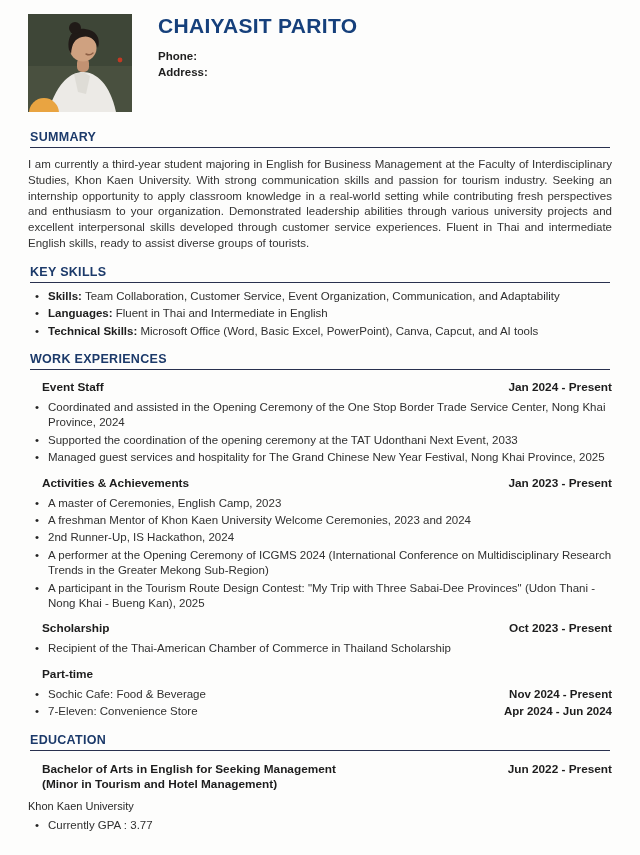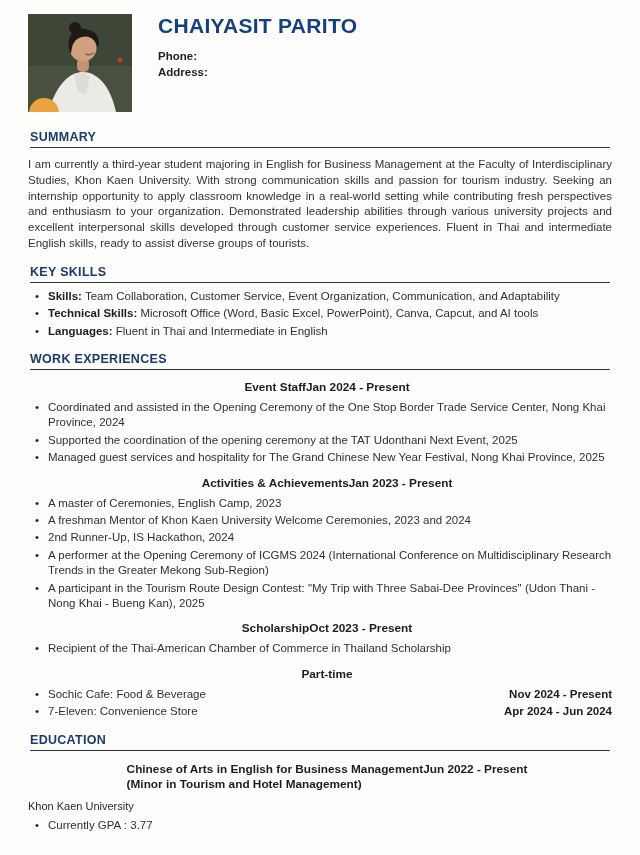--- a/index.html
+++ b/index.html
@@ -67,21 +67,21 @@
     content: "\2022";
     position: absolute;
     left: 7px;
     top: 0;
     color: #222;
   }
   ul.bullets b { color: #1d1d1d; text-align: center; }
 
   .entry-head {
     display: flex;
-    justify-content: center;
+    justify-content: space-between;
     align-items: baseline;
     margin-top: 10px;
     margin-left: 14px;
   }
   .entry-title { margin: 0; font-size: 11.8px; font-weight: bold; color: #1d1d1d; }
   .entry-date { font-size: 11.8px; font-weight: bold; color: #1d1d1d; white-space: nowrap; }
 
   .job-row { display: flex; justify-content: space-between; }
   .job-row .job-date { font-weight: bold; color: #1d1d1d; white-space: nowrap; }
 
@@ -133,35 +133,35 @@
 
   <section class="first">
     <h2 class="section-heading">SUMMARY</h2>
     <p class="summary-text">I am currently a third-year student majoring in English for Business Management at the Faculty of Interdisciplinary Studies, Khon Kaen University. With strong communication skills and passion for tourism industry. Seeking an internship opportunity to apply classroom knowledge in a real-world setting while contributing fresh perspectives and enthusiasm to your organization. Demonstrated leadership abilities through various university projects and excellent interpersonal skills developed through customer service experiences. Fluent in Thai and intermediate English skills, ready to assist diverse groups of tourists.</p>
   </section>
 
   <section>
     <h2 class="section-heading">KEY SKILLS</h2>
     <ul class="bullets">
       <li><b>Skills:</b><span> Team Collaboration, Customer Service, Event Organization, Communication, and Adaptability</span></li>
+      <li><b>Languages:</b><span> Fluent in Thai and Intermediate in English</span></li>
       <li><b>Technical Skills:</b><span> Microsoft Office (Word, Basic Excel, PowerPoint),  Canva, Capcut, and AI tools</span></li>
-      <li><b>Languages:</b><span> Fluent in Thai and Intermediate in English</span></li>
     </ul>
   </section>
 
   <section>
     <h2 class="section-heading">WORK EXPERIENCES</h2>
 
     <div class="entry-head">
       <h3 class="entry-title">Event Staff</h3>
       <span class="entry-date">Jan 2024 - Present</span>
     </div>
     <ul class="bullets">
       <li>Coordinated  and assisted in the Opening Ceremony of the One Stop Border Trade Service Center, Nong Khai Province, 2024</li>
-      <li>Supported the coordination of the opening ceremony at the TAT Udonthani Next Event, 2025</li>
+      <li>Supported the coordination of the opening ceremony at the TAT Udonthani Next Event, 2033</li>
       <li>Managed guest services and hospitality for The Grand Chinese New Year Festival, Nong Khai Province, 2025</li>
     </ul>
 
     <div class="entry-head">
       <h3 class="entry-title">Activities &amp; Achievements</h3>
       <span class="entry-date">Jan 2023 - Present</span>
     </div>
     <ul class="bullets">
       <li>A master of Ceremonies, English Camp, 2023</li>
       <li>A freshman Mentor of Khon Kaen University Welcome Ceremonies, 2023 and 2024</li>
@@ -195,21 +195,21 @@
           <span class="job-date">Apr 2024 - Jun 2024</span>
         </span>
       </li>
     </ul>
   </section>
 
   <section>
     <h2 class="section-heading">EDUCATION</h2>
     <div class="entry-head edu-head">
       <div class="degree-block">
-        <div class="degree-line">Chinese of Arts in English for Business Management</div>
+        <div class="degree-line">Bachelor of Arts in English for Seeking Management</div>
         <div class="degree-line">(Minor in Tourism and Hotel Management)</div>
       </div>
       <span class="entry-date">Jun 2022 - Present</span>
     </div>
     <div class="school">Khon Kaen University</div>
     <ul class="bullets">
       <li>Currently GPA : 3.77</li>
     </ul>
   </section>
 

